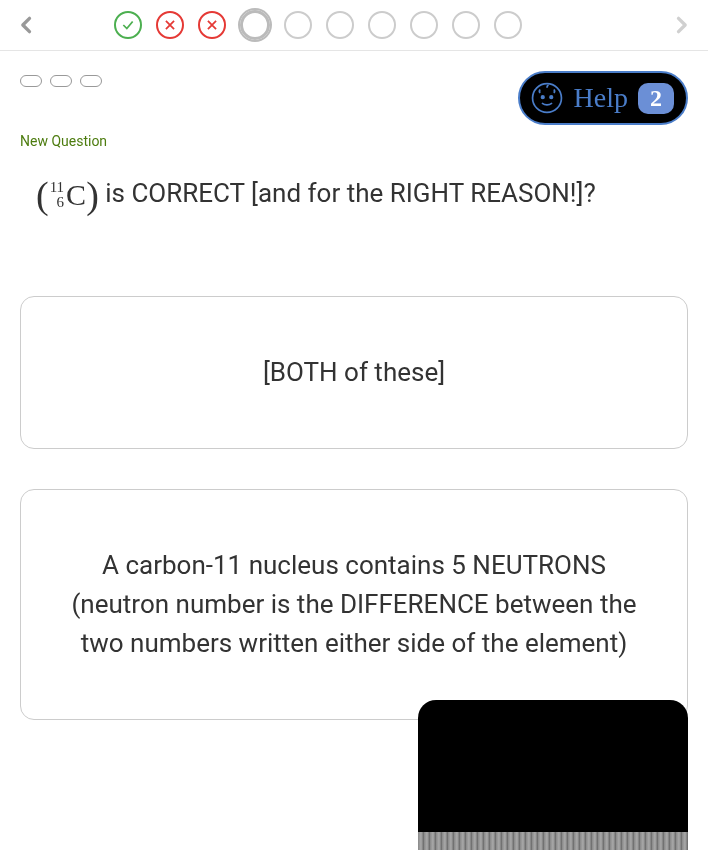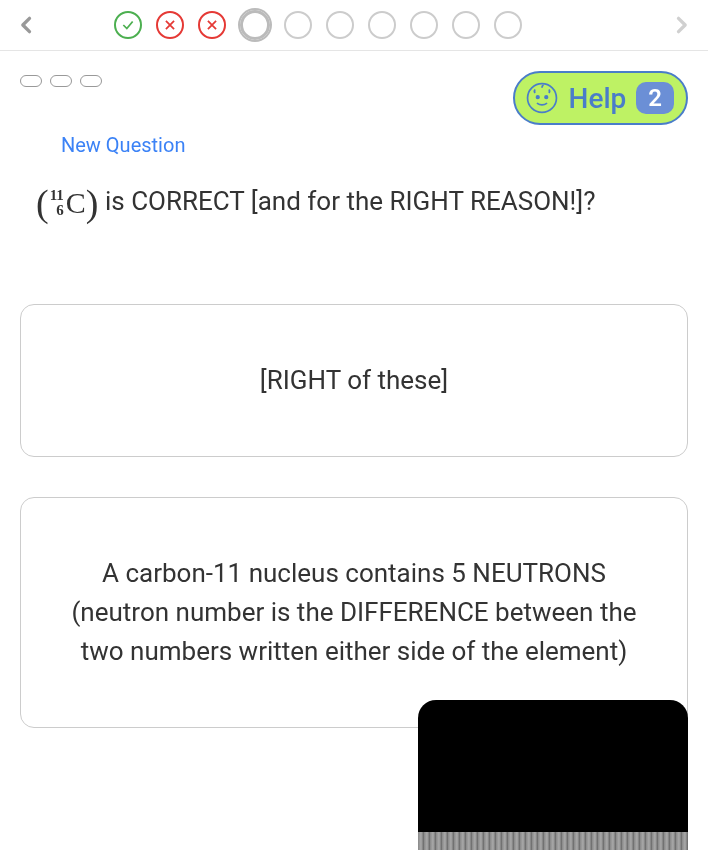--- a/index.html
+++ b/index.html
@@ -76,22 +76,23 @@
       border: 1.5px solid #999;
       border-radius: 6px;
     }
     .help-btn {
       display: flex;
       align-items: center;
       gap: 10px;
       border: 2.5px solid #4a7dc9;
       border-radius: 28px;
       padding: 8px 12px 8px 10px;
-      background: #bef264;
+      background: #000000;
       cursor: pointer;
+      font-family: Liberation Serif, serif;
     }
     .help-icon {
       width: 34px;
       height: 34px;
       display: flex;
       align-items: center;
       justify-content: center;
     }
     .help-icon svg { stroke: #4a7dc9; fill: none; stroke-width: 2; }
     .help-label {
@@ -102,24 +103,23 @@
     .help-badge {
       background: #6b8fd6;
       color: #fff;
       font-size: 24px;
       font-weight: 600;
       padding: 2px 12px;
       border-radius: 10px;
     }
     
     .new-q-label {
-      color: #3b82f6;
-      font-size: 20px;
+      color: #4d7c0f;
+      font-size: 14px;
       margin-top: 8px;
-      margin-left: 41px;
     }
     
     .question {
       font-size: 26px;
       color: #333;
       line-height: 1.6;
       margin: 16px 0 0 16px;
     }
     .isotope {
       font-family: Georgia, 'Times New Roman', serif;
@@ -128,21 +128,20 @@
       vertical-align: middle;
     }
     .isotope .paren { font-size: 38px; }
     .isotope .nums {
       display: inline-flex;
       flex-direction: column;
       font-size: 15px;
       line-height: 1.0;
       text-align: right;
       margin: 0 1px;
-      font-weight: bold;
     }
     .isotope .sym { font-size: 30px; margin-left: 1px; }
     
     .answers { margin-top: 70px; }
     .answer {
       border: 1.5px solid #ccc;
       border-radius: 14px;
       padding: 56px 30px;
       text-align: center;
       font-size: 26px;
@@ -242,20 +241,20 @@
         <span>11</span>
         <span>6</span>
       </span>
       <span class="sym">C</span>
       <span class="paren">)</span>
     </span>
     <span> is CORRECT [and for the RIGHT REASON!]?</span>
   </div>
 
   <div class="answers">
-    <div class="answer">[RIGHT of these]</div>
+    <div class="answer">[BOTH of these]</div>
     <div class="answer">A carbon-11 nucleus contains 5 NEUTRONS (neutron number is the DIFFERENCE between the two numbers written either side of the element)</div>
   </div>
 </div>
 
 <div class="overlay-widget">
   <div class="overlay-bottom"></div>
 </div>
 
 </body></html>

